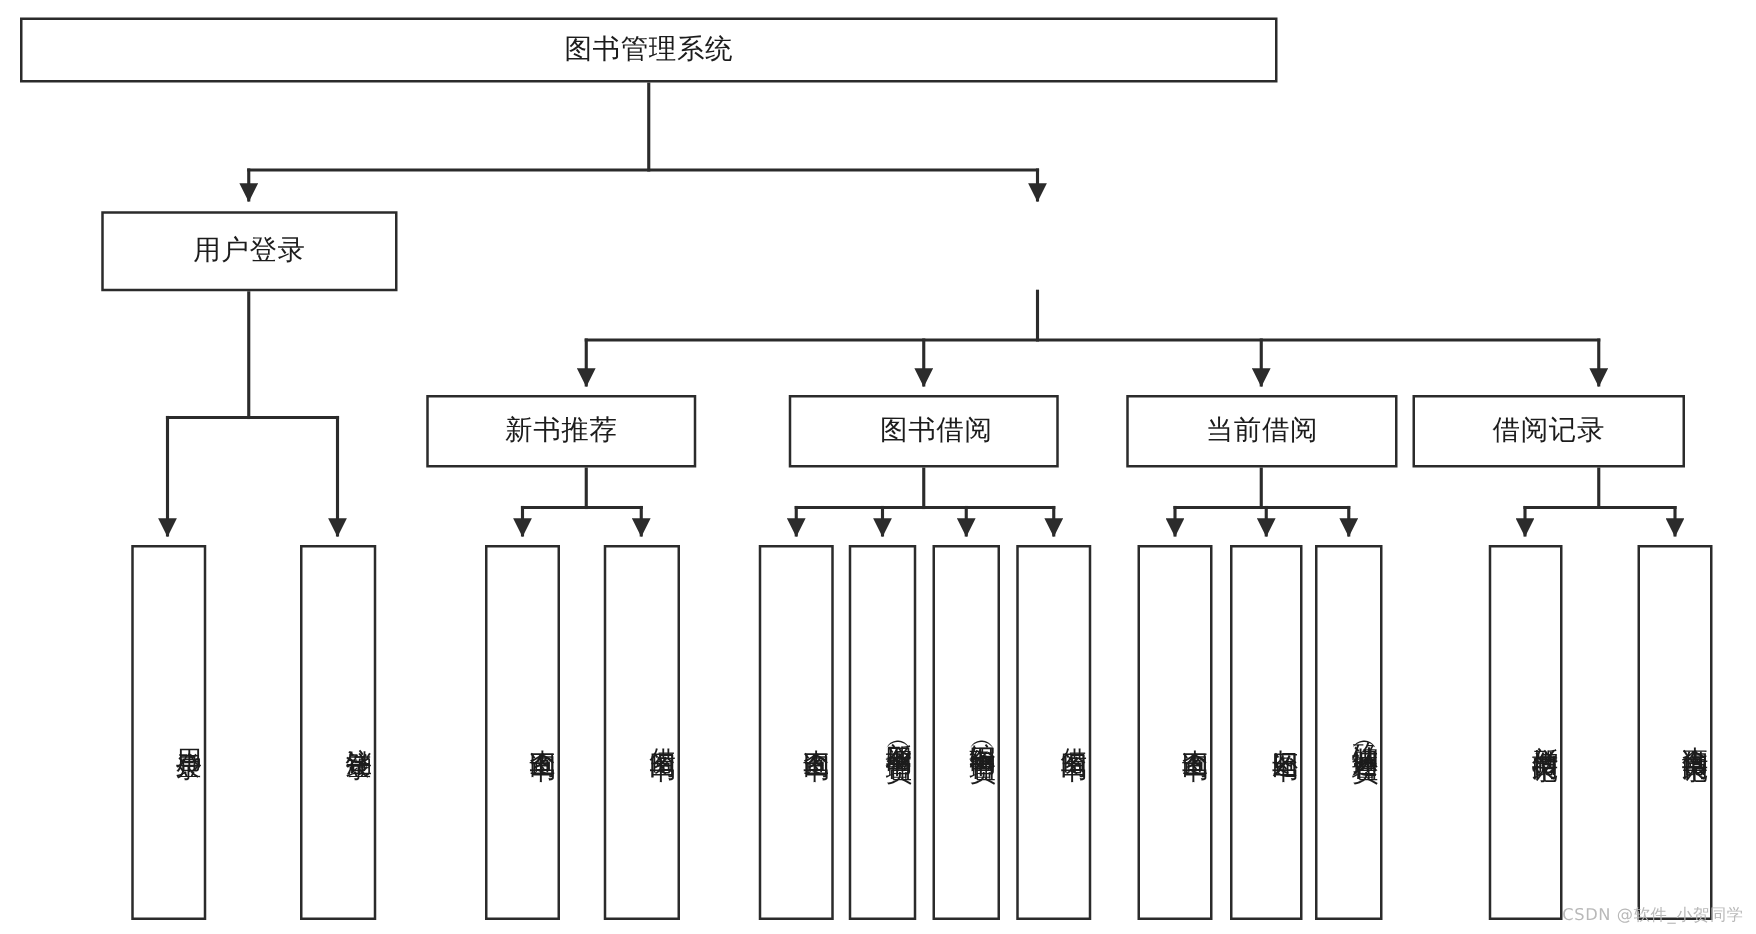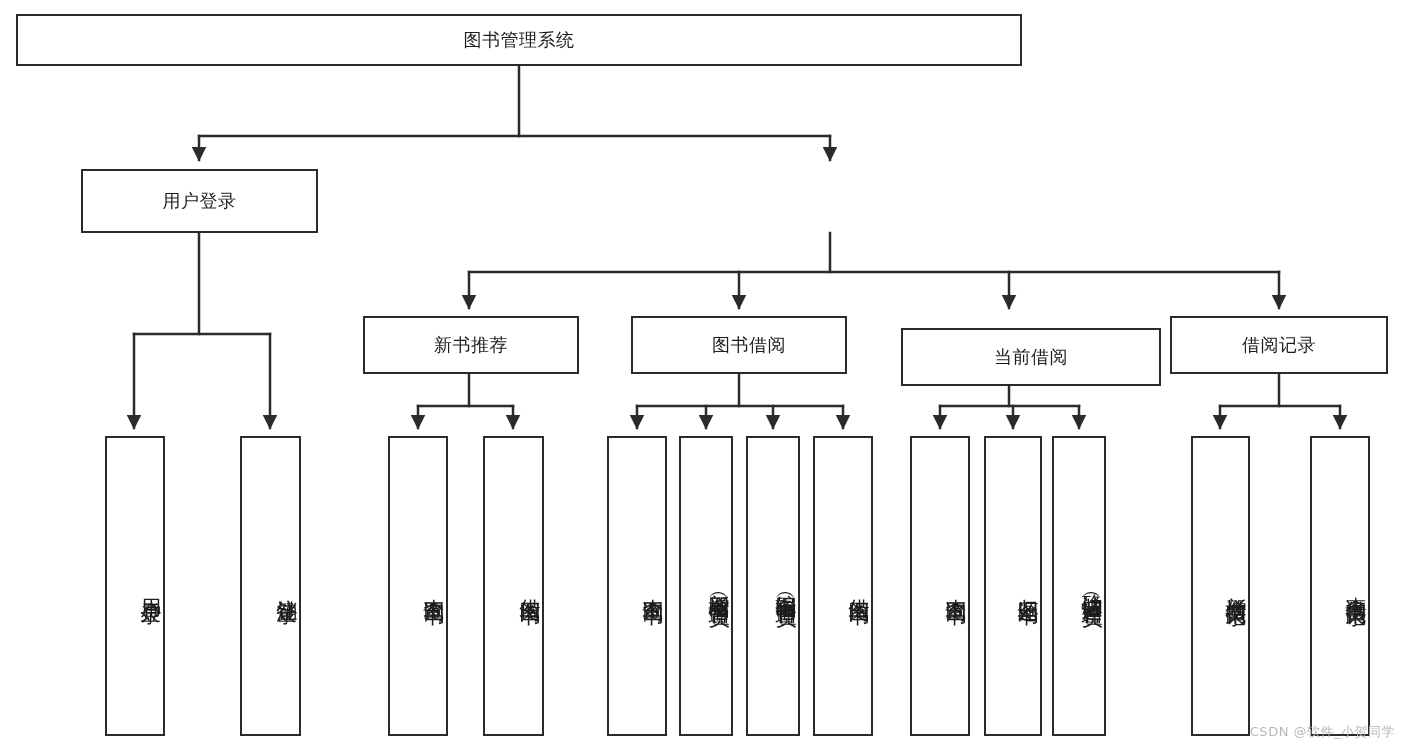--- a/index.html
+++ b/index.html
@@ -29,21 +29,21 @@
     position: absolute;
     box-sizing: border-box;
     border: 2px solid #2b2b2b;
     background: #ffffff;
     display: flex;
     align-items: center;
     justify-content: center;
     color: #1c1c1c;
   }
   .node-h {
-    font-size: 18px;
+    font-size: 22px;
     letter-spacing: 0.5px;
     line-height: 1.2;
     white-space: nowrap;
   }
   .node-v {
     font-size: 21px;
     line-height: 1.15;
     writing-mode: vertical-rl;
     text-orientation: upright;
     letter-spacing: 2px;
@@ -122,30 +122,30 @@
   </svg>
 
   <div class="node node-h" style="left:16px; top:14px; width:1006px; height:52px;">
     <span>图书管理系统</span>
   </div>
 
   <div class="node node-h" style="left:81px; top:169px; width:237px; height:64px;">
     <span>用户登录</span>
   </div>
 
-  <div class="node node-h" style="left:363px; top:316px; width:216px; height:58px;">
+  <div class="node node-h" style="left:341px; top:316px; width:216px; height:58px;">
     <span>新书推荐</span>
   </div>
   <div class="node node-h" style="left:631px; top:316px; width:216px; height:58px;padding-left:20px;">
     <span>图书借阅</span>
   </div>
-  <div class="node node-h" style="left:901px; top:316px; width:260px; height:58px;margin-top:12px;">
+  <div class="node node-h" style="left:901px; top:316px; width:217px; height:58px;">
     <span>当前借阅</span>
   </div>
-  <div class="node node-h" style="left:1170px; top:316px; width:218px; height:58px;align-items:center;">
+  <div class="node node-h" style="left:1130px; top:316px; width:218px; height:58px;align-items:center;">
     <span>借阅记录</span>
   </div>
 
   <div class="node node-v" style="left:105px; top:436px; width:60px; height:300px;">
     <span class="vtext">用户登录</span>
   </div>
   <div class="node node-v" style="left:240px; top:436px; width:61px; height:300px;">
     <span class="vtext">注销登录</span>
   </div>
 

